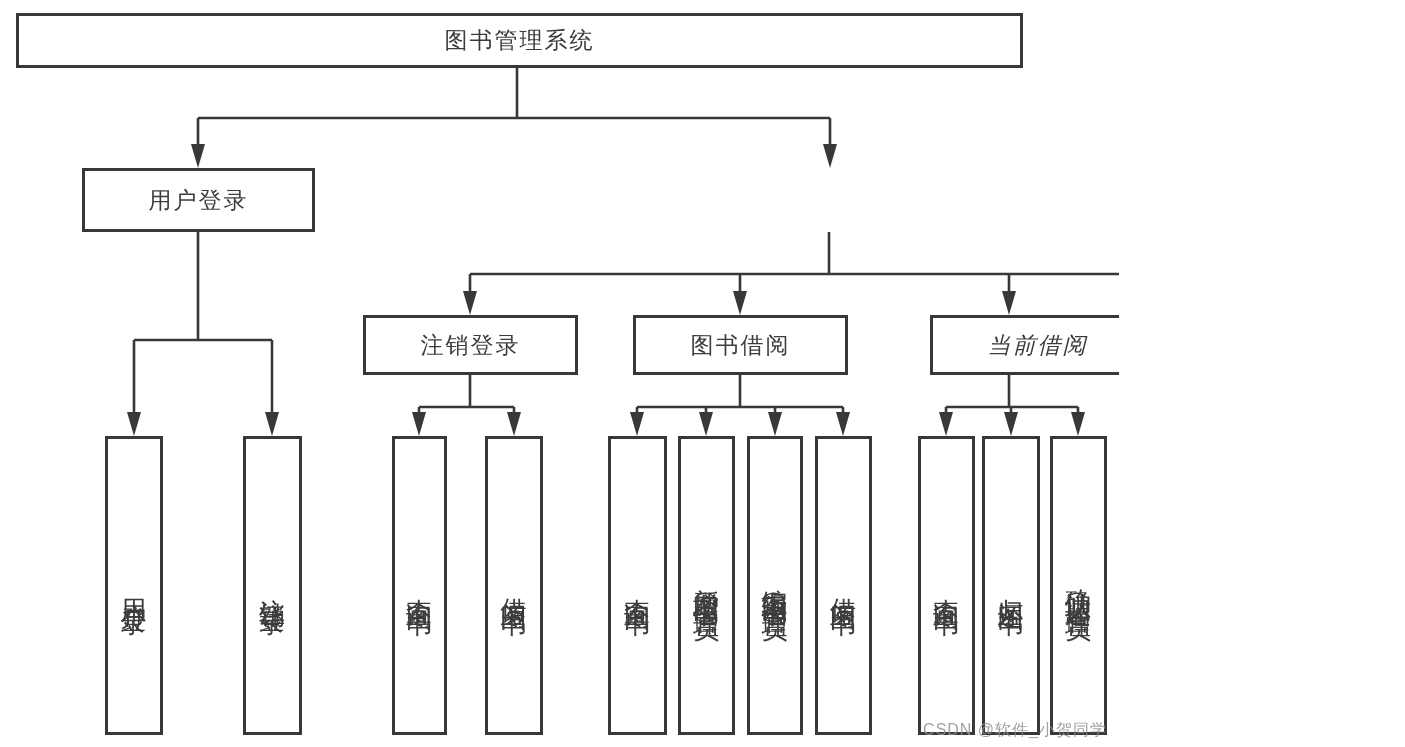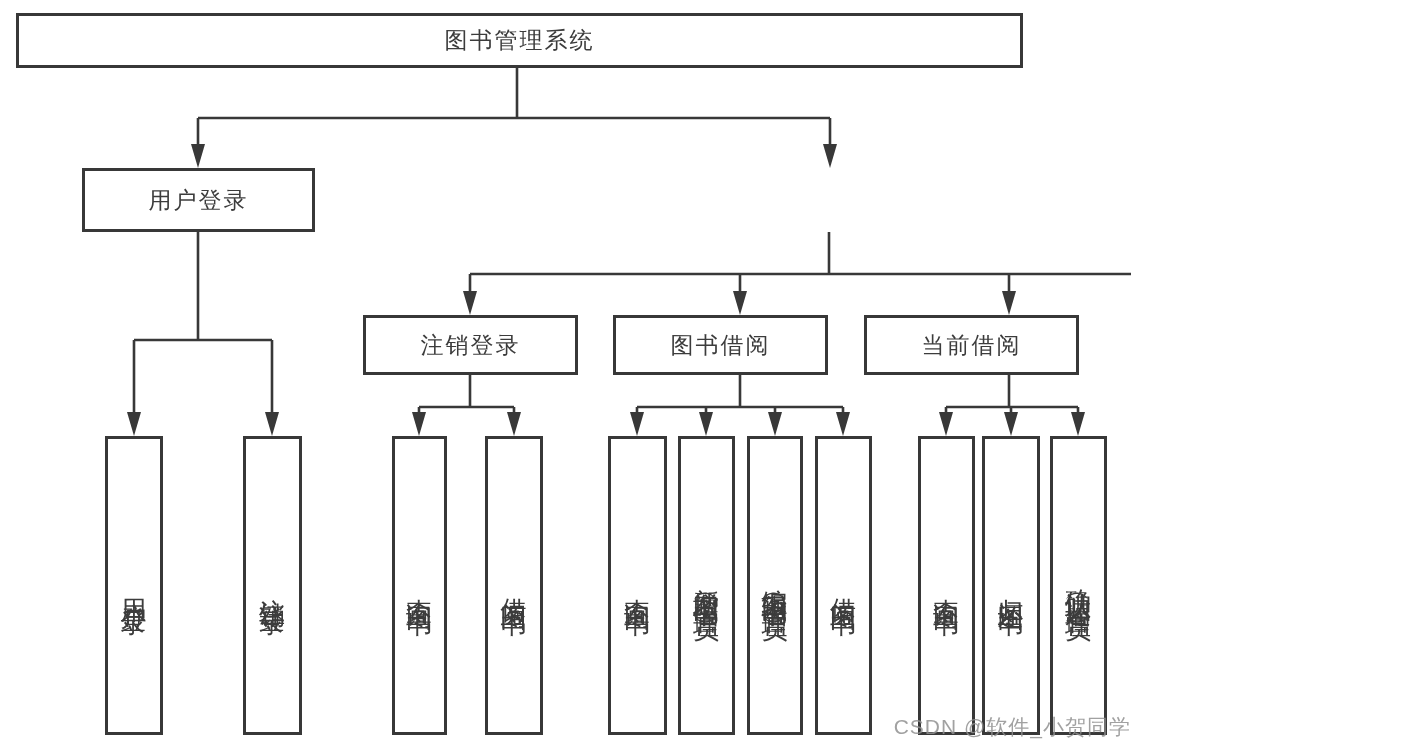--- a/index.html
+++ b/index.html
@@ -7,21 +7,20 @@
     padding: 0;
     background: #ffffff;
     font-family: "Liberation Sans", sans-serif;
   }
   .stage {
     position: relative;
     width: 1119px;
     height: 747px;
     background: #ffffff;
     overflow: hidden;
-    padding-left: 12px;
   }
   .connectors {
     position: absolute;
     left: 0; top: 0;
     width: 1405px;
     height: 747px;
     z-index: 1;
   }
   .node {
     position: absolute;
@@ -42,23 +41,23 @@
   .node.leaf {
     top: 436px;
     height: 299px;
     font-size: 26px;
     writing-mode: vertical-rl;
     letter-spacing: 4px;
     line-height: 1;
   }
   .watermark {
     position: absolute;
-    right: 0;
+    right: 12px;
     bottom: 6px;
-    font-size: 21px;
+    font-size: 16px;
     color: rgba(145,145,145,0.85);
     letter-spacing: 1px;
     z-index: 3;
     white-space: nowrap;
   }
 </style>
 </head>
 <body>
 
 <div class="stage">
@@ -101,22 +100,22 @@
       <polygon points="1218,412 1232,412 1225,436"></polygon>
       <polygon points="1335,412 1349,412 1342,436"></polygon>
     </g>
   </svg>
 
   <div class="node hbox" style="left:16px; top:13px; width:1007px; height:55px;">图书管理系统</div>
 
   <div class="node hbox" style="left:82px; top:168px; width:233px; height:64px;">用户登录</div>
 
   <div class="node hbox" style="left:363px; top:315px; width:215px; height:60px;">注销登录</div>
-  <div class="node hbox" style="left:613px; top:315px; width:215px; height:60px;">图书借阅</div>
-  <div class="node hbox" style="left:864px; top:315px; width:215px; height:60px;">当前借阅</div>
+  <div class="node hbox" style="left:633px; top:315px; width:215px; height:60px;">图书借阅</div>
+  <div class="node hbox" style="left:930px; top:315px; width:215px; height:60px;font-style:italic;">当前借阅</div>
 
   <div class="node leaf" style="left:105px; width:58px;">用户登录</div>
   <div class="node leaf" style="left:243px; width:59px;">注销登录</div>
 
   <div class="node leaf" style="left:392px; width:55px;">查询图书</div>
   <div class="node leaf" style="left:485px; width:58px;">借阅图书</div>
 
   <div class="node leaf" style="left:608px; width:59px;">查询图书</div>
   <div class="node leaf" style="left:678px; width:57px;">新增图书（管理员）</div>
   <div class="node leaf" style="left:747px; width:56px;">编辑图书（管理员）</div>

